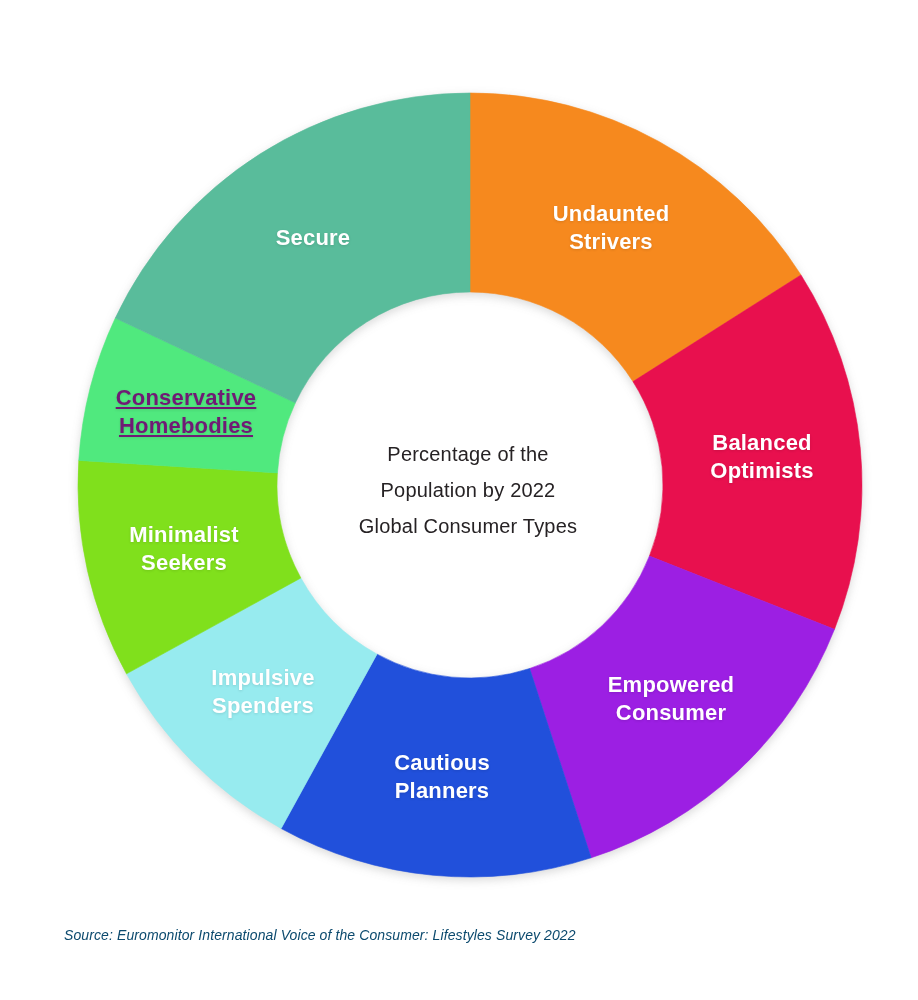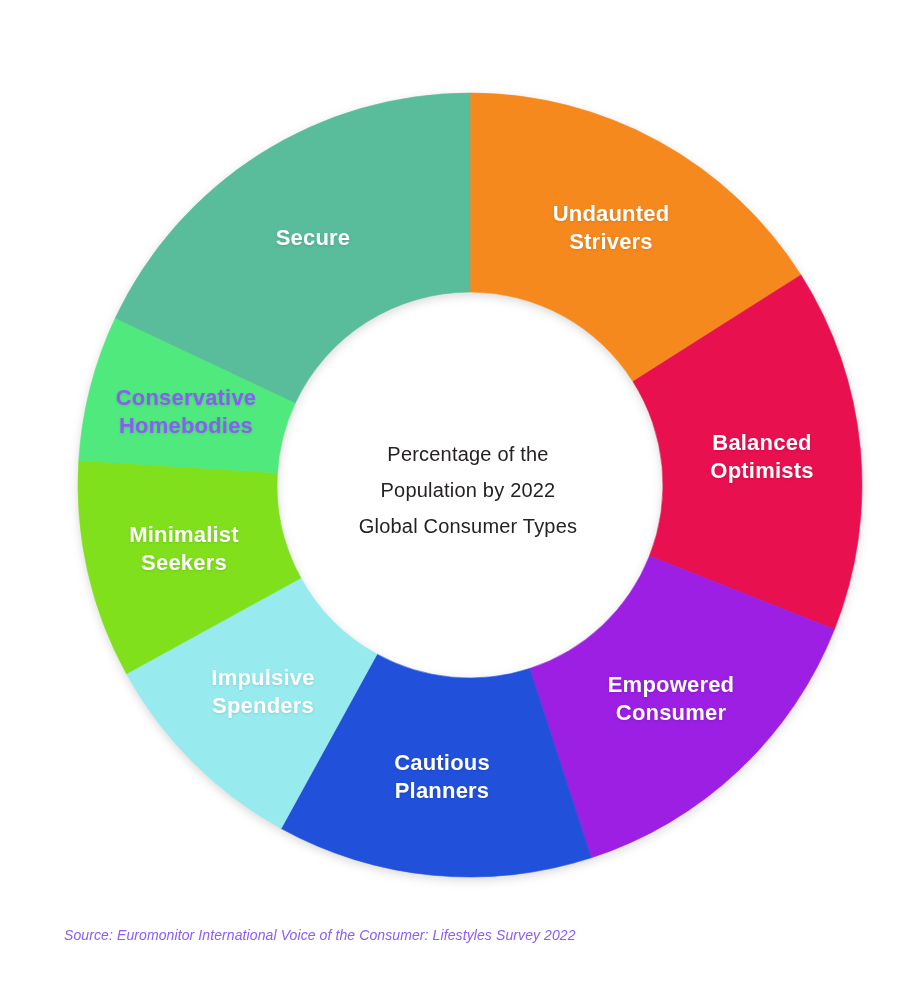--- a/index.html
+++ b/index.html
@@ -90,30 +90,30 @@
         <span>Planners</span>
       </div>
       <div class="seg-label" style="left: 263px; top: 692px; color: rgb(255, 255, 255);">
         <span>Impulsive</span>
         <span>Spenders</span>
       </div>
       <div class="seg-label" style="left: 184px; top: 549px; color: rgb(255, 255, 255);">
         <span>Minimalist</span>
         <span>Seekers</span>
       </div>
-      <div class="seg-label" style="left: 186px; top: 412px; color: #8b5cf6;">
+      <div class="seg-label" style="left: 186px; top: 412px; color: #701a75; text-decoration: underline;">
         <span>Conservative</span>
         <span>Homebodies</span>
       </div>
       <div class="seg-label" style="left: 313px; top: 238px; color: rgb(255, 255, 255);">
         <span>Secure</span>
       </div>
     </div>
 
   <div class="center-title" style="color: rgb(38, 34, 36);">
     <span>Percentage of the</span>
     <span>Population by 2022</span>
     <span>Global Consumer Types</span>
   </div>
 
-  <div class="source-note" style="color: #8b5cf6;">Source: Euromonitor International Voice of the Consumer: Lifestyles Survey 2022</div>
+  <div class="source-note" style="color: #0c4a6e;">Source: Euromonitor International Voice of the Consumer: Lifestyles Survey 2022</div>
 
 </div>
 
 </body></html>

